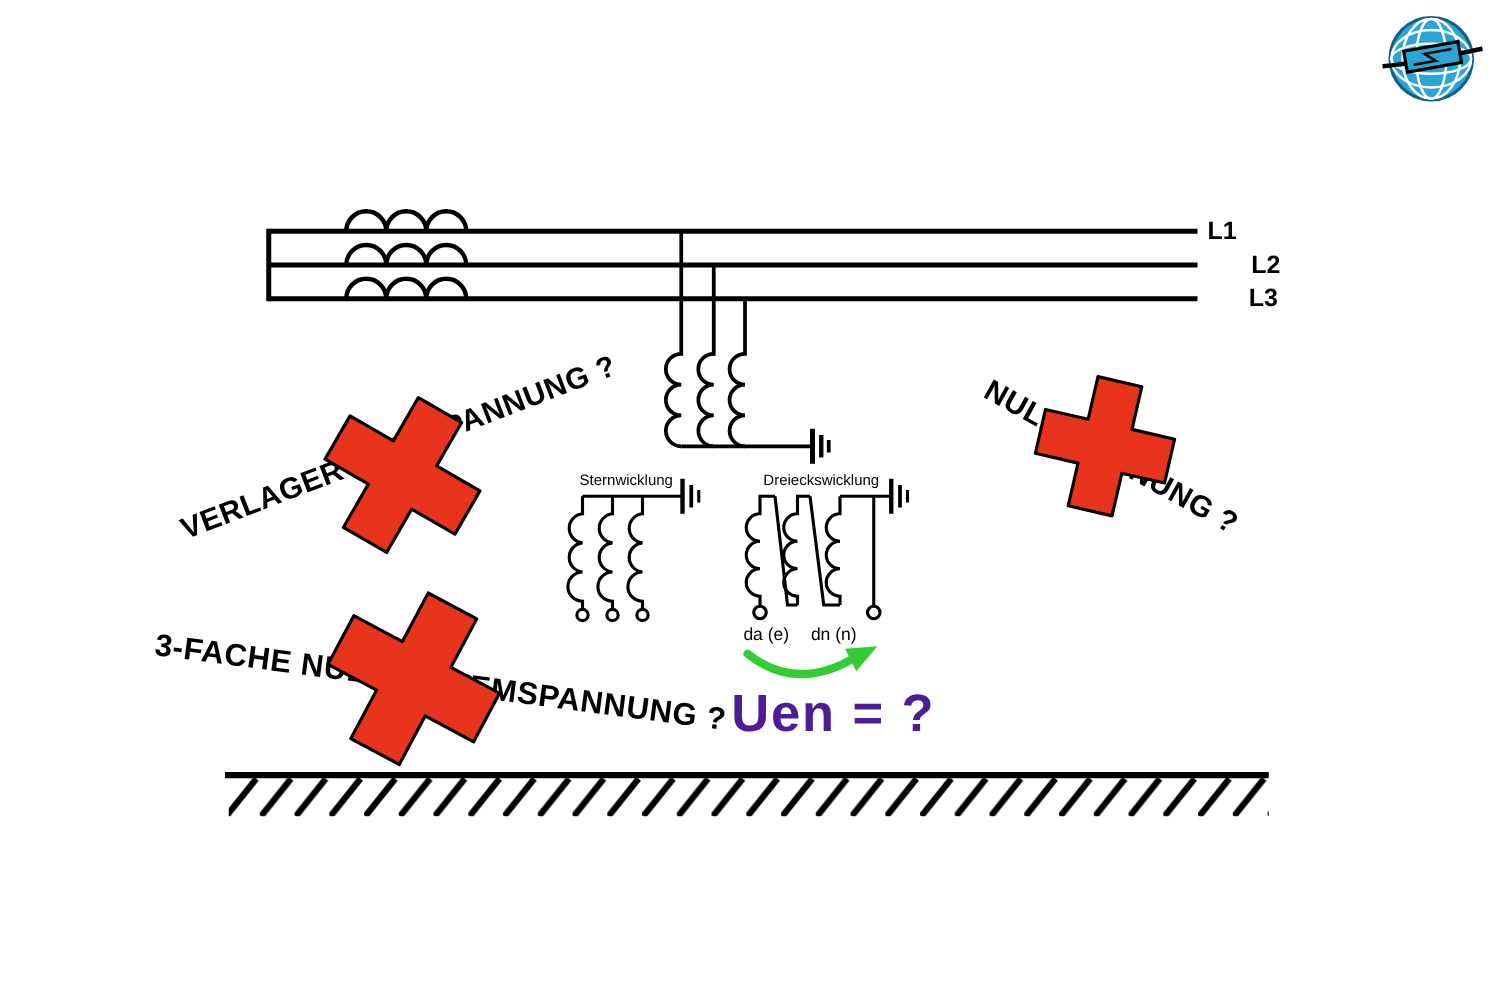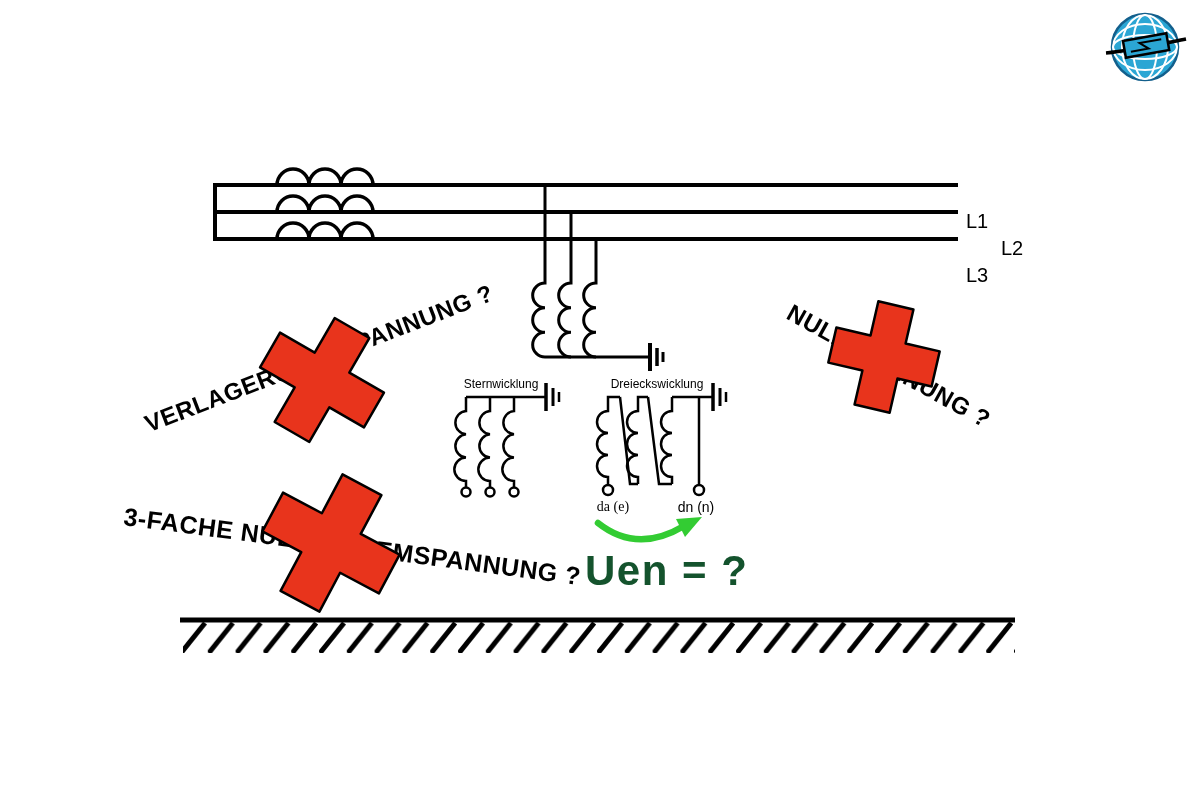--- a/index.html
+++ b/index.html
@@ -5,28 +5,28 @@
   html,body{margin:0;padding:0;background:#fff;}
   #stage{
     position:relative;width:1200px;height:800px;background:#ffffff;overflow:hidden;
     font-family:"Liberation Sans","DejaVu Sans",sans-serif;color:#000;
   }
   #stage svg{position:absolute;left:0;top:0;}
   .layer-schematic{z-index:1;}
   .layer-text{position:absolute;left:0;top:0;width:1200px;height:800px;z-index:2;}
   .layer-crosses{z-index:3;pointer-events:none;}
   .abs{position:absolute;white-space:nowrap;}
-  .phase-label{font-size:20px;font-weight:normal;line-height:20px;margin-top:36px;}
+  .phase-label{font-size:20px;font-weight:bold;line-height:20px;}
   .winding-label{font-size:12px;line-height:14px;transform:translateX(-50%);}
   .terminal-label{font-size:14px;line-height:14px;transform:translateX(-50%);}
   .question{font-weight:bold;letter-spacing:0.5px;transform-origin:0 50%;line-height:28px;}
   .q1{left:146px;top:411px;font-size:24px;transform:rotate(-21deg);}
   .q2{left:789px;top:297px;font-size:24px;transform:rotate(29deg);}
   .q3{left:124px;top:502px;font-size:25px;transform:rotate(7.5deg);}
-  .uen{left:585px;top:549px;font-size:42px;font-weight:bold;letter-spacing:1.5px;color:#14532d;line-height:44px;}
+  .uen{left:585px;top:549px;font-size:42px;font-weight:bold;letter-spacing:1.5px;color:#4c1d95;line-height:44px;}
 </style>
 </head>
 <body>
 
 <div id="stage">
 
   <svg class="layer-schematic" width="1200" height="800" viewBox="0 0 1200 800">
     <defs>
       <clipPath id="globeclip">
           <circle cx="1145" cy="47" r="33"></circle>
@@ -113,26 +113,26 @@
       <g transform="rotate(-10 1146 45)">
         <rect x="1124" y="37" width="44" height="17" fill="#2ba6d4" stroke="#000" stroke-width="2.5"></rect>
         <path d="M1130,49 L1148,49 L1140,42 L1162,42" stroke="#000" stroke-width="2" fill="none"></path>
       </g>
     </g>
   </svg>
 
   <div class="layer-text">
     <div class="abs phase-label" style="left:966px;top:175px;">L1</div>
     <div class="abs phase-label" style="left:1001px;top:202px;">L2</div>
-    <div class="abs phase-label" style="left:966px;top:229px;text-align:center;">L3</div>
+    <div class="abs phase-label" style="left:999px;top:229px;text-align:center;">L3</div>
 
     <div class="abs winding-label" style="left:501px;top:377px;">Sternwicklung</div>
     <div class="abs winding-label" style="left:657px;top:377px;text-align:right;">Dreieckswicklung</div>
-    <div class="abs terminal-label" style="left:613px;top:500px;font-family:Liberation Serif, serif;">da (e)</div>
-    <div class="abs terminal-label" style="left:696px;top:500px;">dn (n)</div>
+    <div class="abs terminal-label" style="left:613px;top:500px;">da (e)</div>
+    <div class="abs terminal-label" style="left:667px;top:500px;">dn (n)</div>
 
     <div class="abs question q1">VERLAGERUNGSSPANNUNG ?</div>
     <div class="abs question q2">NULLSPANNUNG ?</div>
     <div class="abs question q3">3-FACHE NULLSYSTEMSPANNUNG ?</div>
 
     <div class="abs uen">Uen = ?</div>
   </div>
 
   <svg class="layer-crosses" width="1200" height="800" viewBox="0 0 1200 800">
     <path d="M-20,-60 H20 V-20 H60 V20 H20 V60 H-20 V20 H-60 V-20 H-20 Z" transform="translate(322,380) rotate(30)" fill="#e8341c" stroke="#000" stroke-width="2.5" stroke-linejoin="round"></path>

